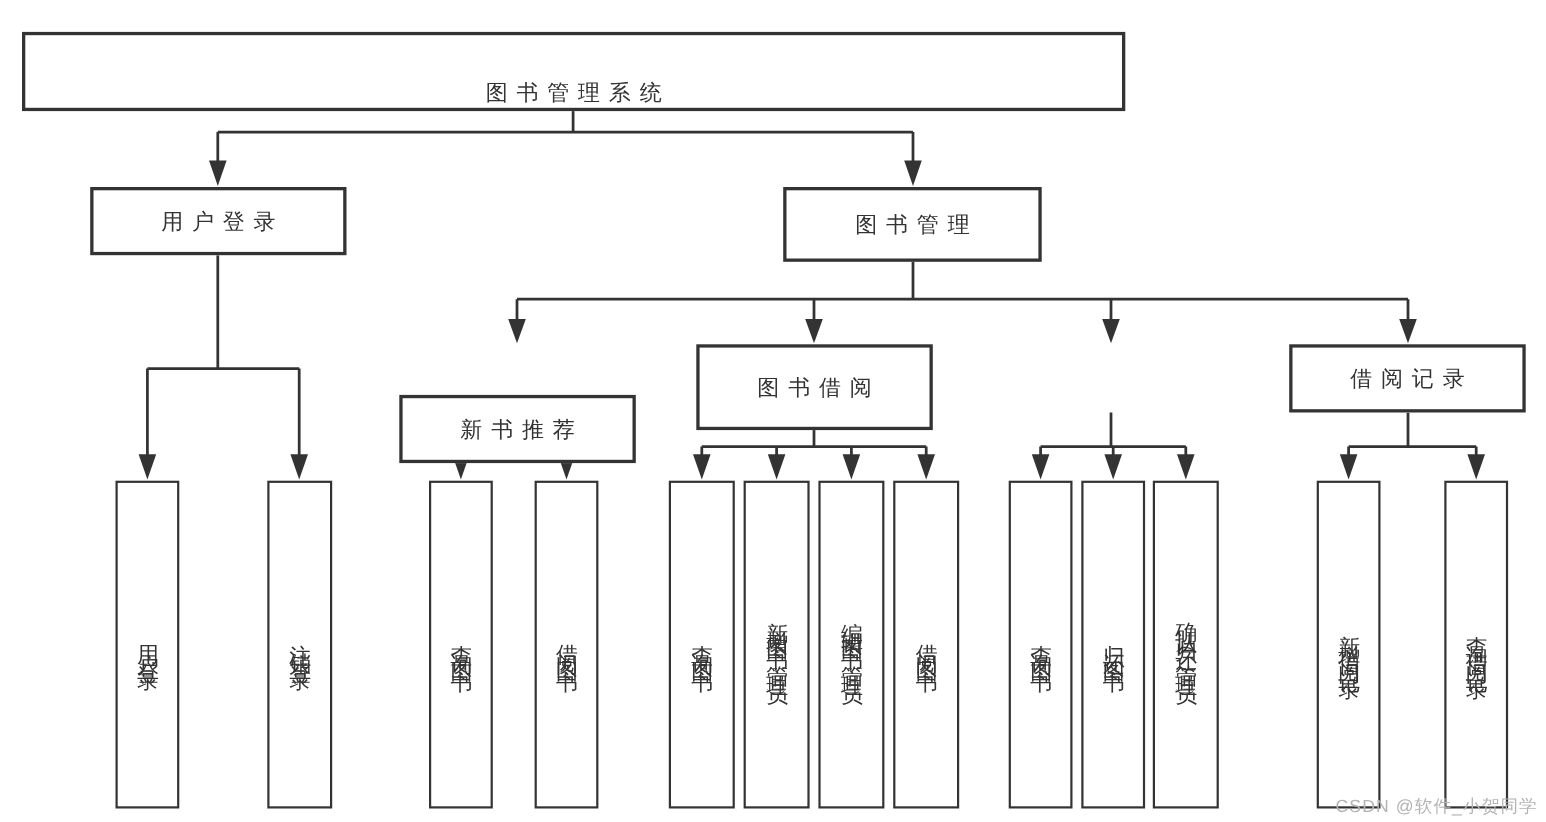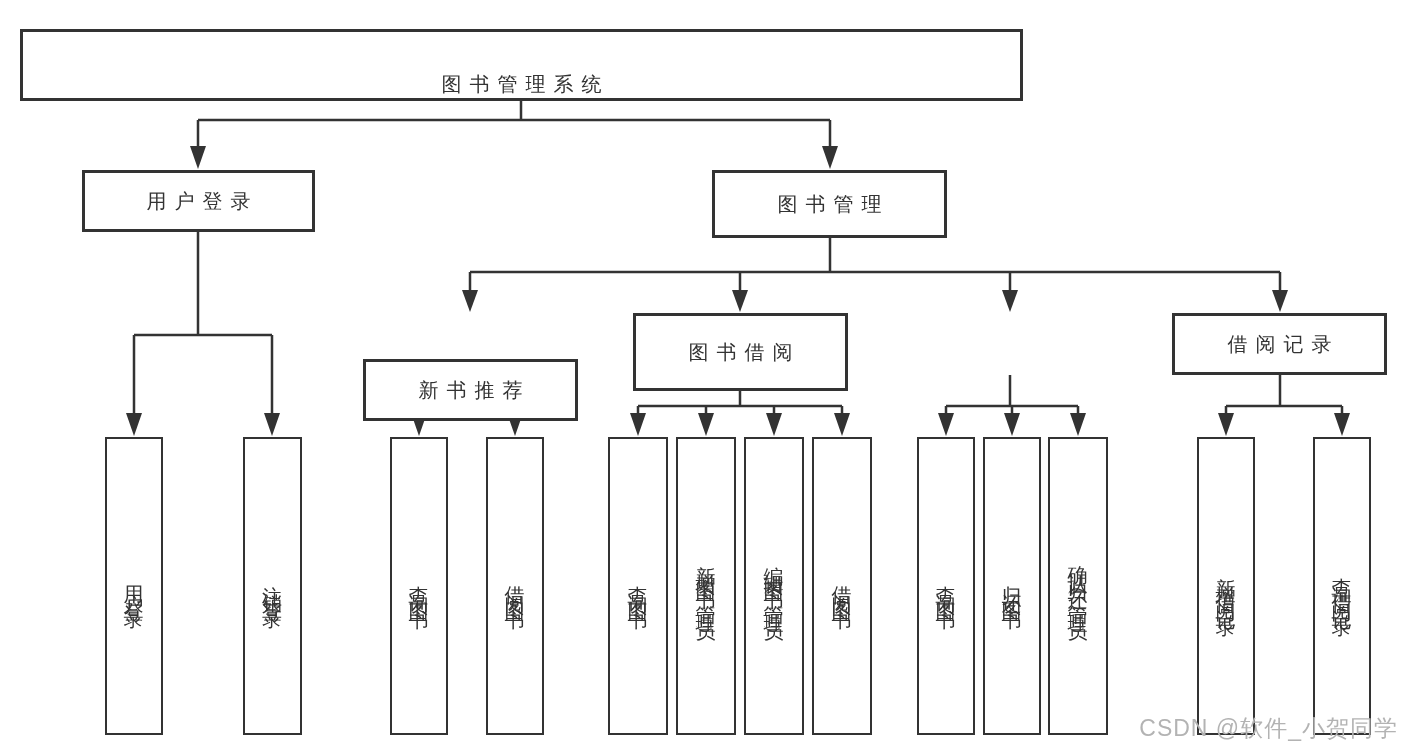--- a/index.html
+++ b/index.html
@@ -42,21 +42,21 @@
     font-size: 20px;
     letter-spacing: 8px;
     line-height: 1;
     white-space: nowrap;
     color: #333333;
   }
   .watermark {
     position: absolute;
     right: 7px;
     bottom: 3px;
-    font-size: 23px;
+    font-size: 16px;
     color: #b3b3b3;
     letter-spacing: 1px;
     z-index: 3;
     white-space: nowrap;
   }
 </style>
 </head>
 <body>
 
 <div class="stage">

